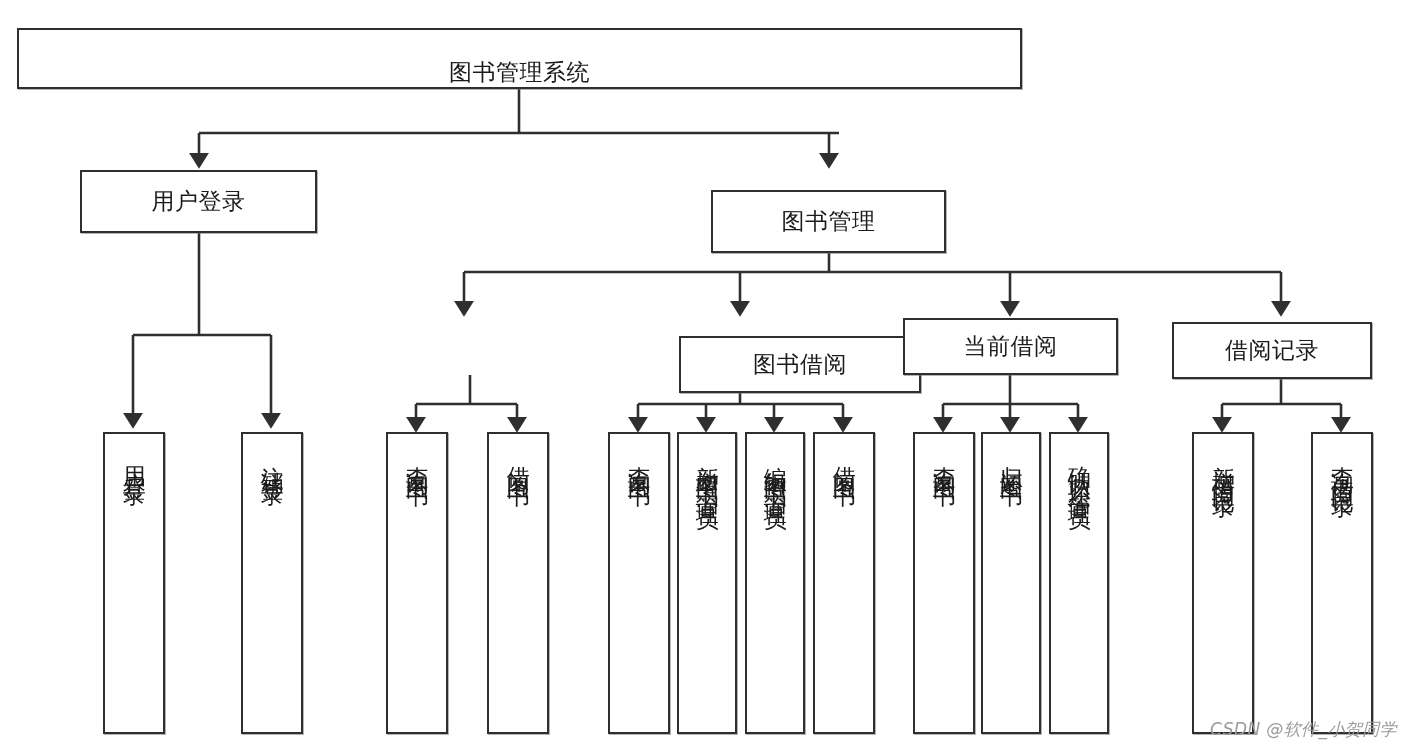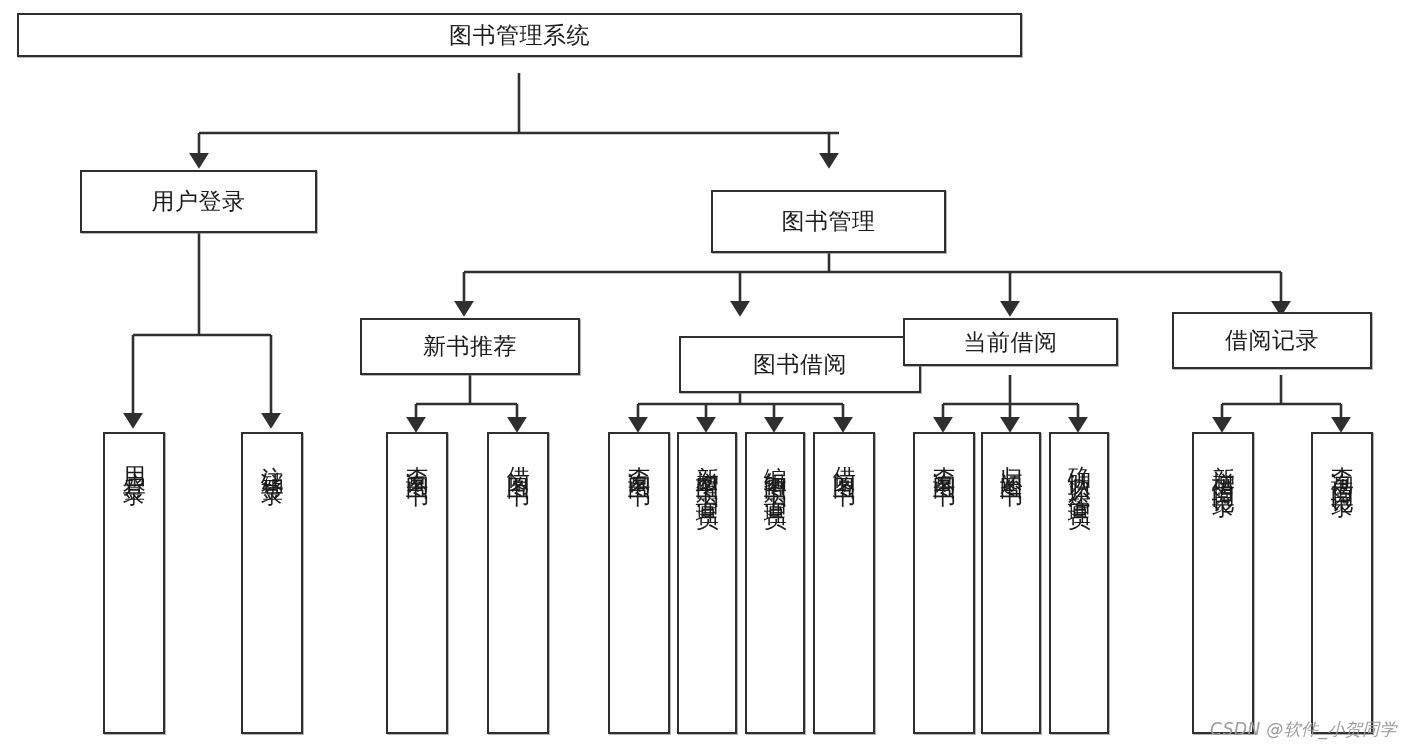--- a/index.html
+++ b/index.html
@@ -124,41 +124,38 @@
       <path d="M1010,404 L1010,426" marker-end="url(#arrowhead)"></path>
       <path d="M1078,404 L1078,426" marker-end="url(#arrowhead)"></path>
 
       <path d="M1281,375 L1281,404"></path>
       <path d="M1222,404 L1341,404"></path>
       <path d="M1222,404 L1222,426" marker-end="url(#arrowhead)"></path>
       <path d="M1341,404 L1341,426" marker-end="url(#arrowhead)"></path>
     </g>
   </svg>
 
-  <div class="node root horizontal" style="left:17px; top:13px; width:1005px; height:44px;">
+  <div class="node root horizontal" style="left:17px; top:28px; width:1005px; height:61px;align-items:flex-end;">
     <span class="node-label">图书管理系统</span>
   </div>
 
   <div class="node horizontal" style="left:80px; top:170px; width:237px; height:63px;">
     <span class="node-label">用户登录</span>
   </div>
   <div class="node horizontal" style="left:711px; top:170px; width:235px; height:63px;margin-top:20px;">
     <span class="node-label">图书管理</span>
   </div>
 
-  <div class="node horizontal" style="left:360px; top:318px; width:220px; height:57px;">
-    <span class="node-label">新书推荐</span>
-  </div>
   <div class="node horizontal" style="left:633px; top:336px; width:242px; height:57px;margin-left:46px;">
     <span class="node-label">图书借阅</span>
   </div>
-  <div class="node horizontal" style="left:903px; top:318px; width:215px; height:48px;">
+  <div class="node horizontal" style="left:903px; top:318px; width:215px; height:57px;">
     <span class="node-label">当前借阅</span>
   </div>
-  <div class="node horizontal" style="left:1172px; top:312px; width:200px; height:57px;">
+  <div class="node horizontal" style="left:1172px; top:322px; width:200px; height:57px;">
     <span class="node-label">借阅记录</span>
   </div>
 
   <div class="node vertical" style="left:103px; top:432px; width:62px; height:302px;">
     <span class="node-label">用户登录</span>
   </div>
   <div class="node vertical" style="left:241px; top:432px; width:62px; height:302px;">
     <span class="node-label">注销登录</span>
   </div>
 

